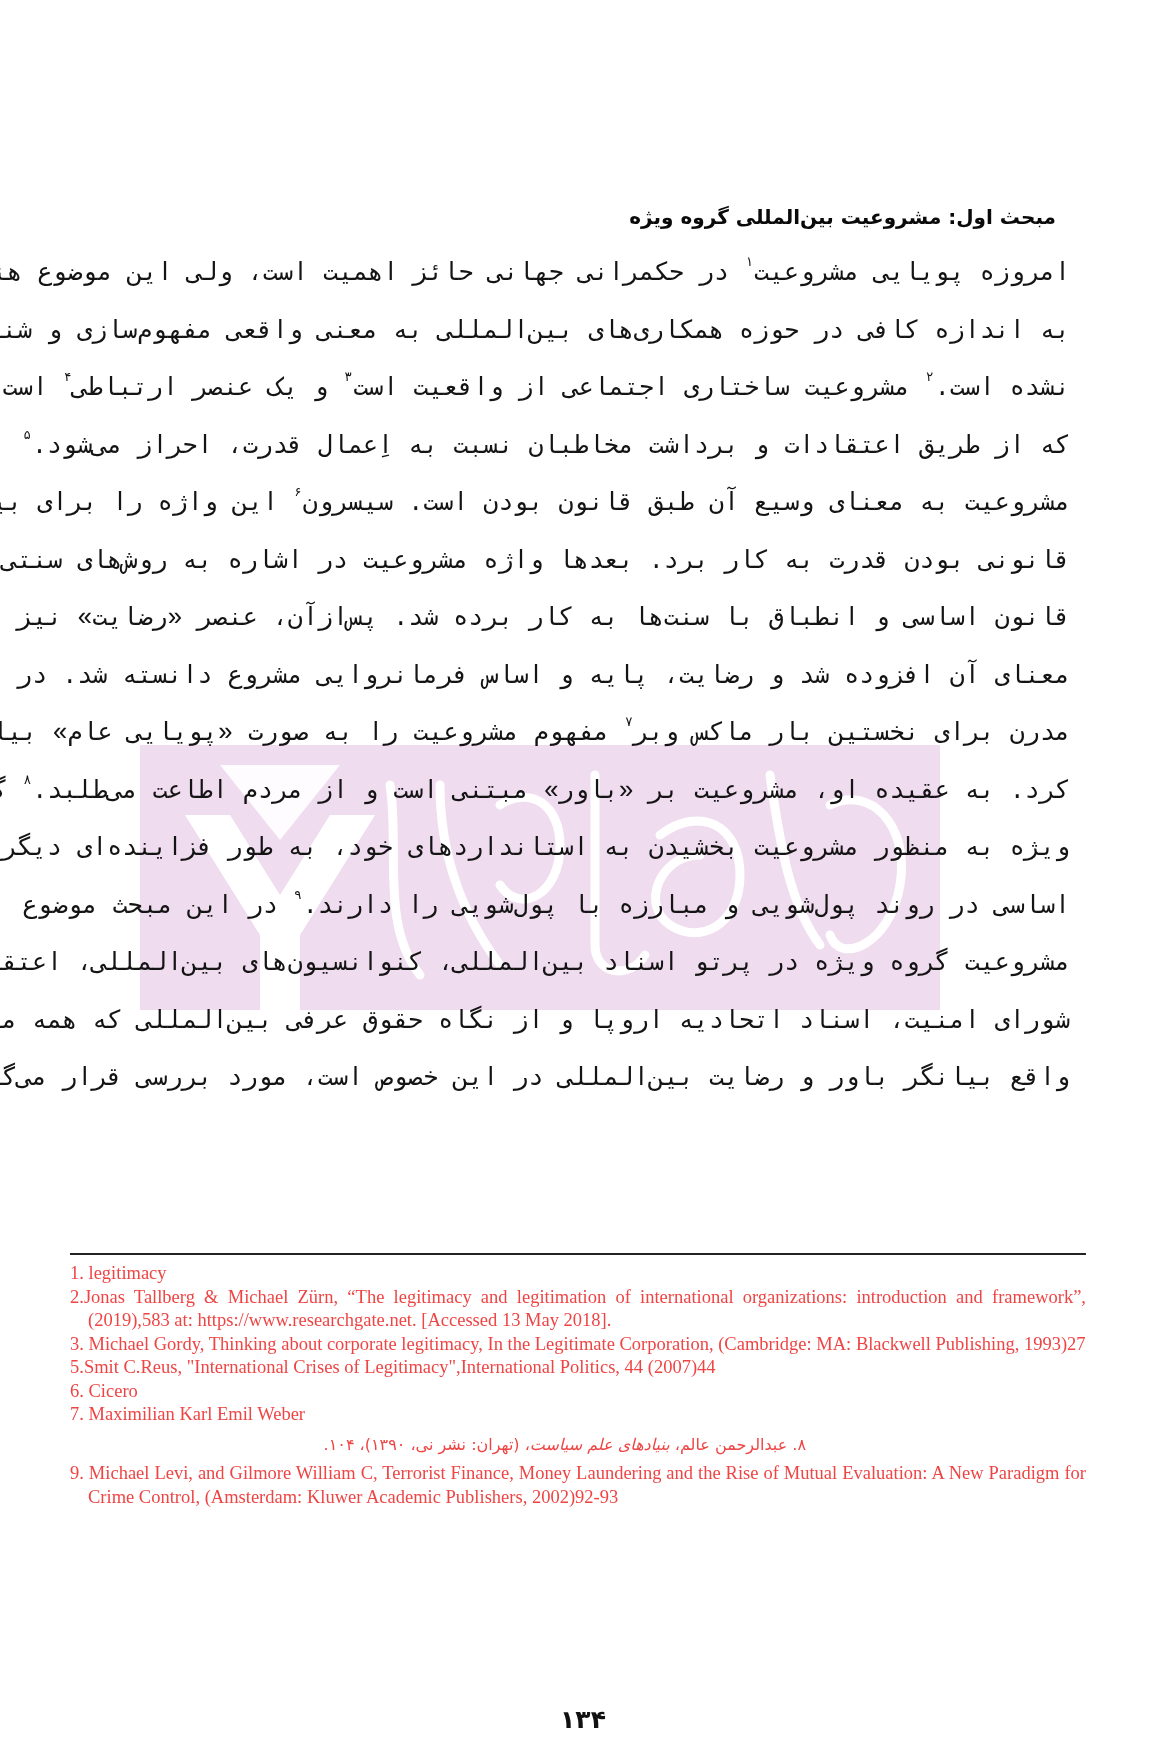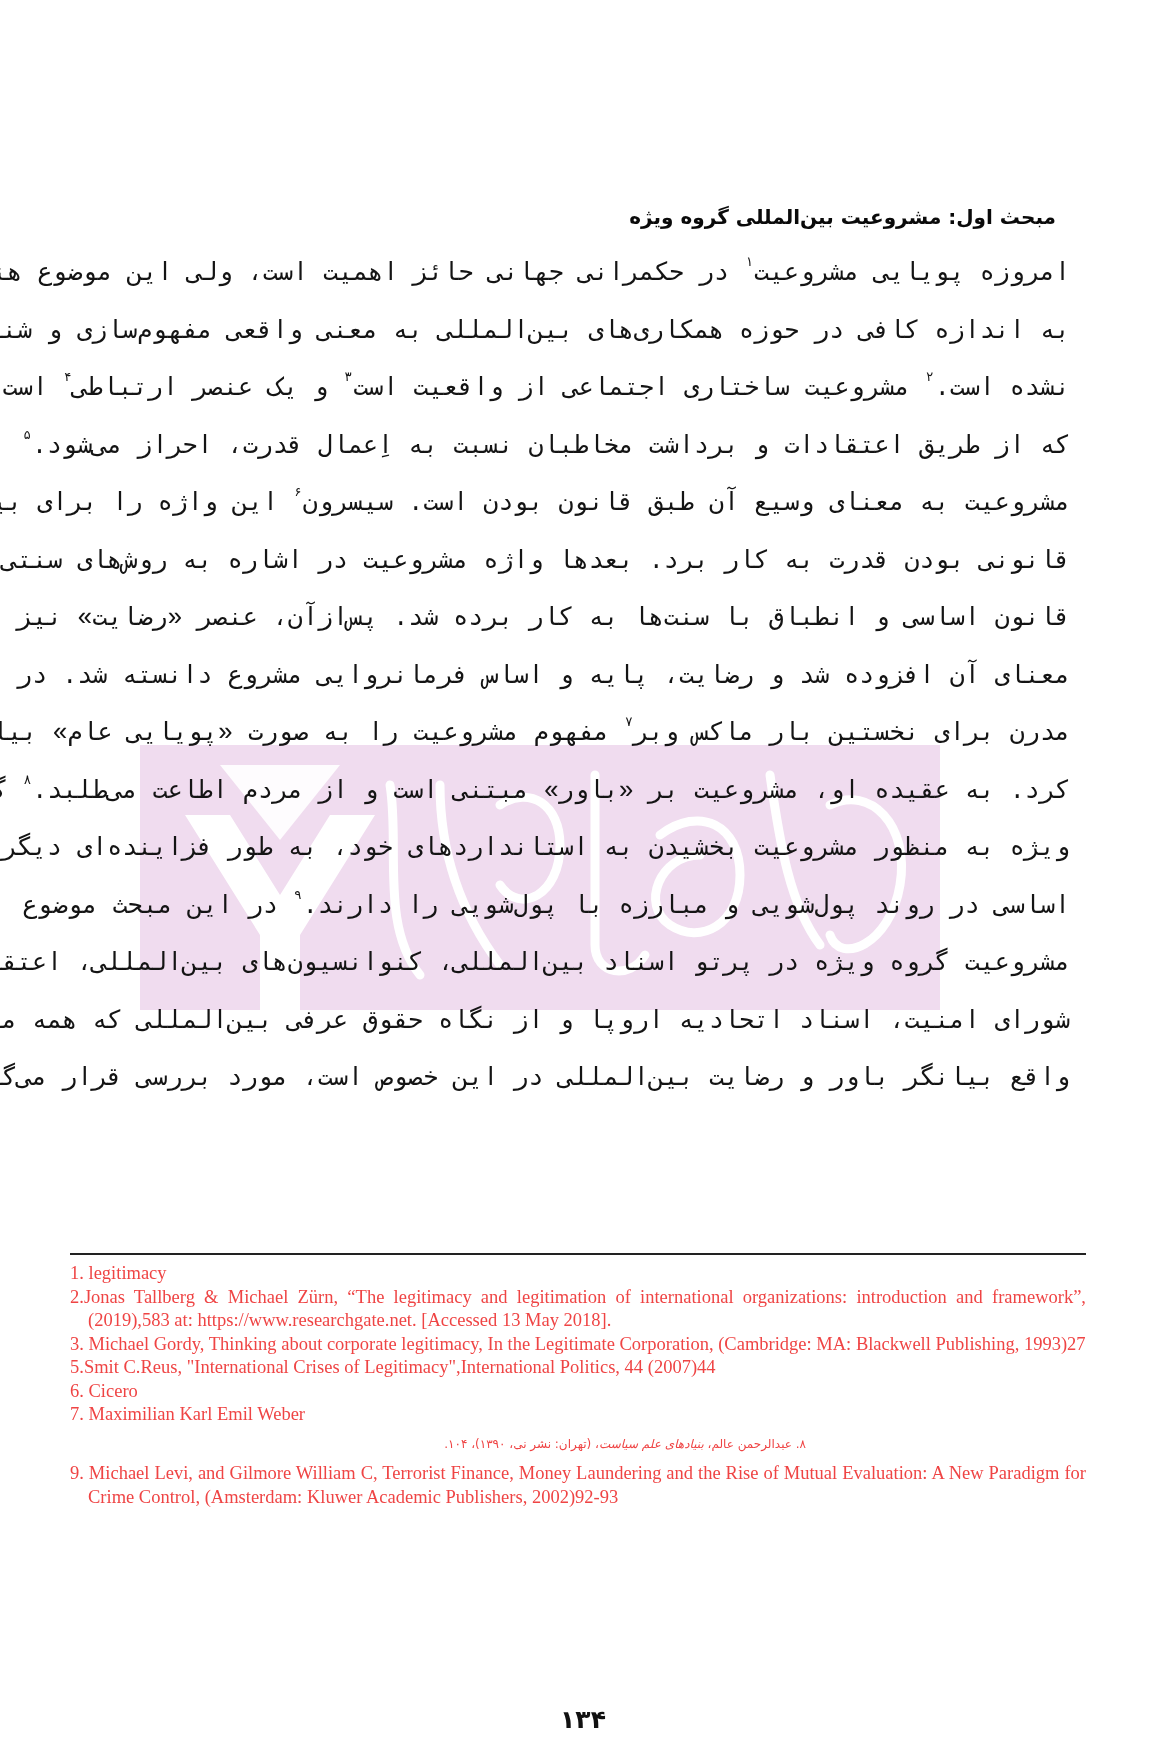--- a/index.html
+++ b/index.html
@@ -18,21 +18,21 @@
                  text-align: justify; text-align-last: justify; font-family: Liberation Mono, monospace; color: #141414; }
     .body-line.last { text-align-last: right; }
     sup { font-size: 13px; line-height: 0; vertical-align: 14px; margin: 0 1px; }
 
     .rule { position: absolute; left: 70px; top: 1253px; width: 1016px; height: 2px; background: #222; z-index: 2; }
 
     .footnotes { position: absolute; left: 70px; top: 1262px; width: 1016px; z-index: 2;
                  font-family: "Liberation Serif", serif; font-size: 18.5px; color: #ef4444; }
     .fn { line-height: 23.5px; padding-left: 18px; text-indent: -18px; text-align: justify; }
     .fn.fa { direction: rtl; text-align: right; text-indent: 0; padding-left: 0; padding-right: 280px;
-             font-family: "DejaVu Sans", sans-serif; font-size: 12px; margin: 6px 0 6px; }
+             font-family: "DejaVu Sans", sans-serif; font-size: 16px; margin: 6px 0 6px; }
     .fn .it { font-style: italic; }
 
     .page-number { position: absolute; left: 0; width: 1166px; top: 1705px; text-align: center;
                    font-family: "DejaVu Sans", sans-serif; font-size: 25px; font-weight: bold; z-index: 2; }
   </style>
 </head>
 <body>
 
 <div class="page">
 

